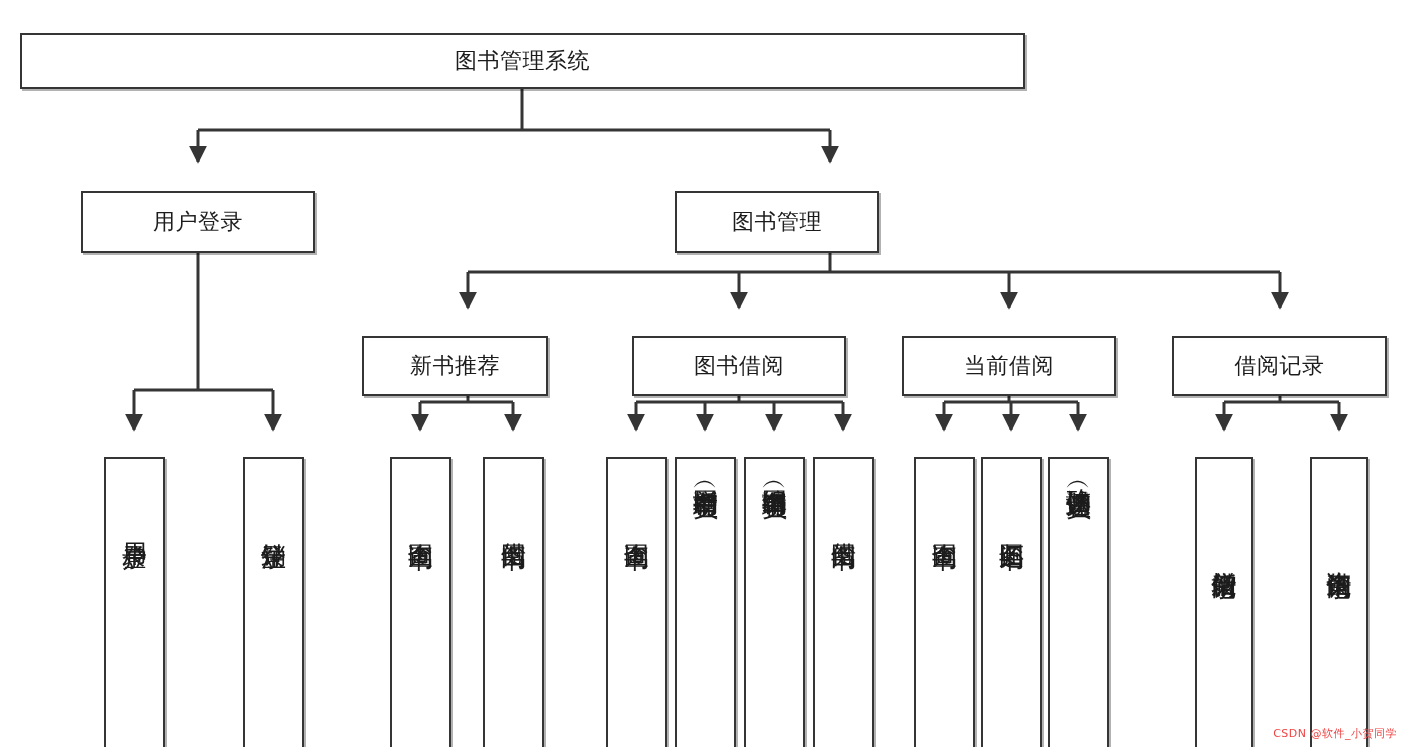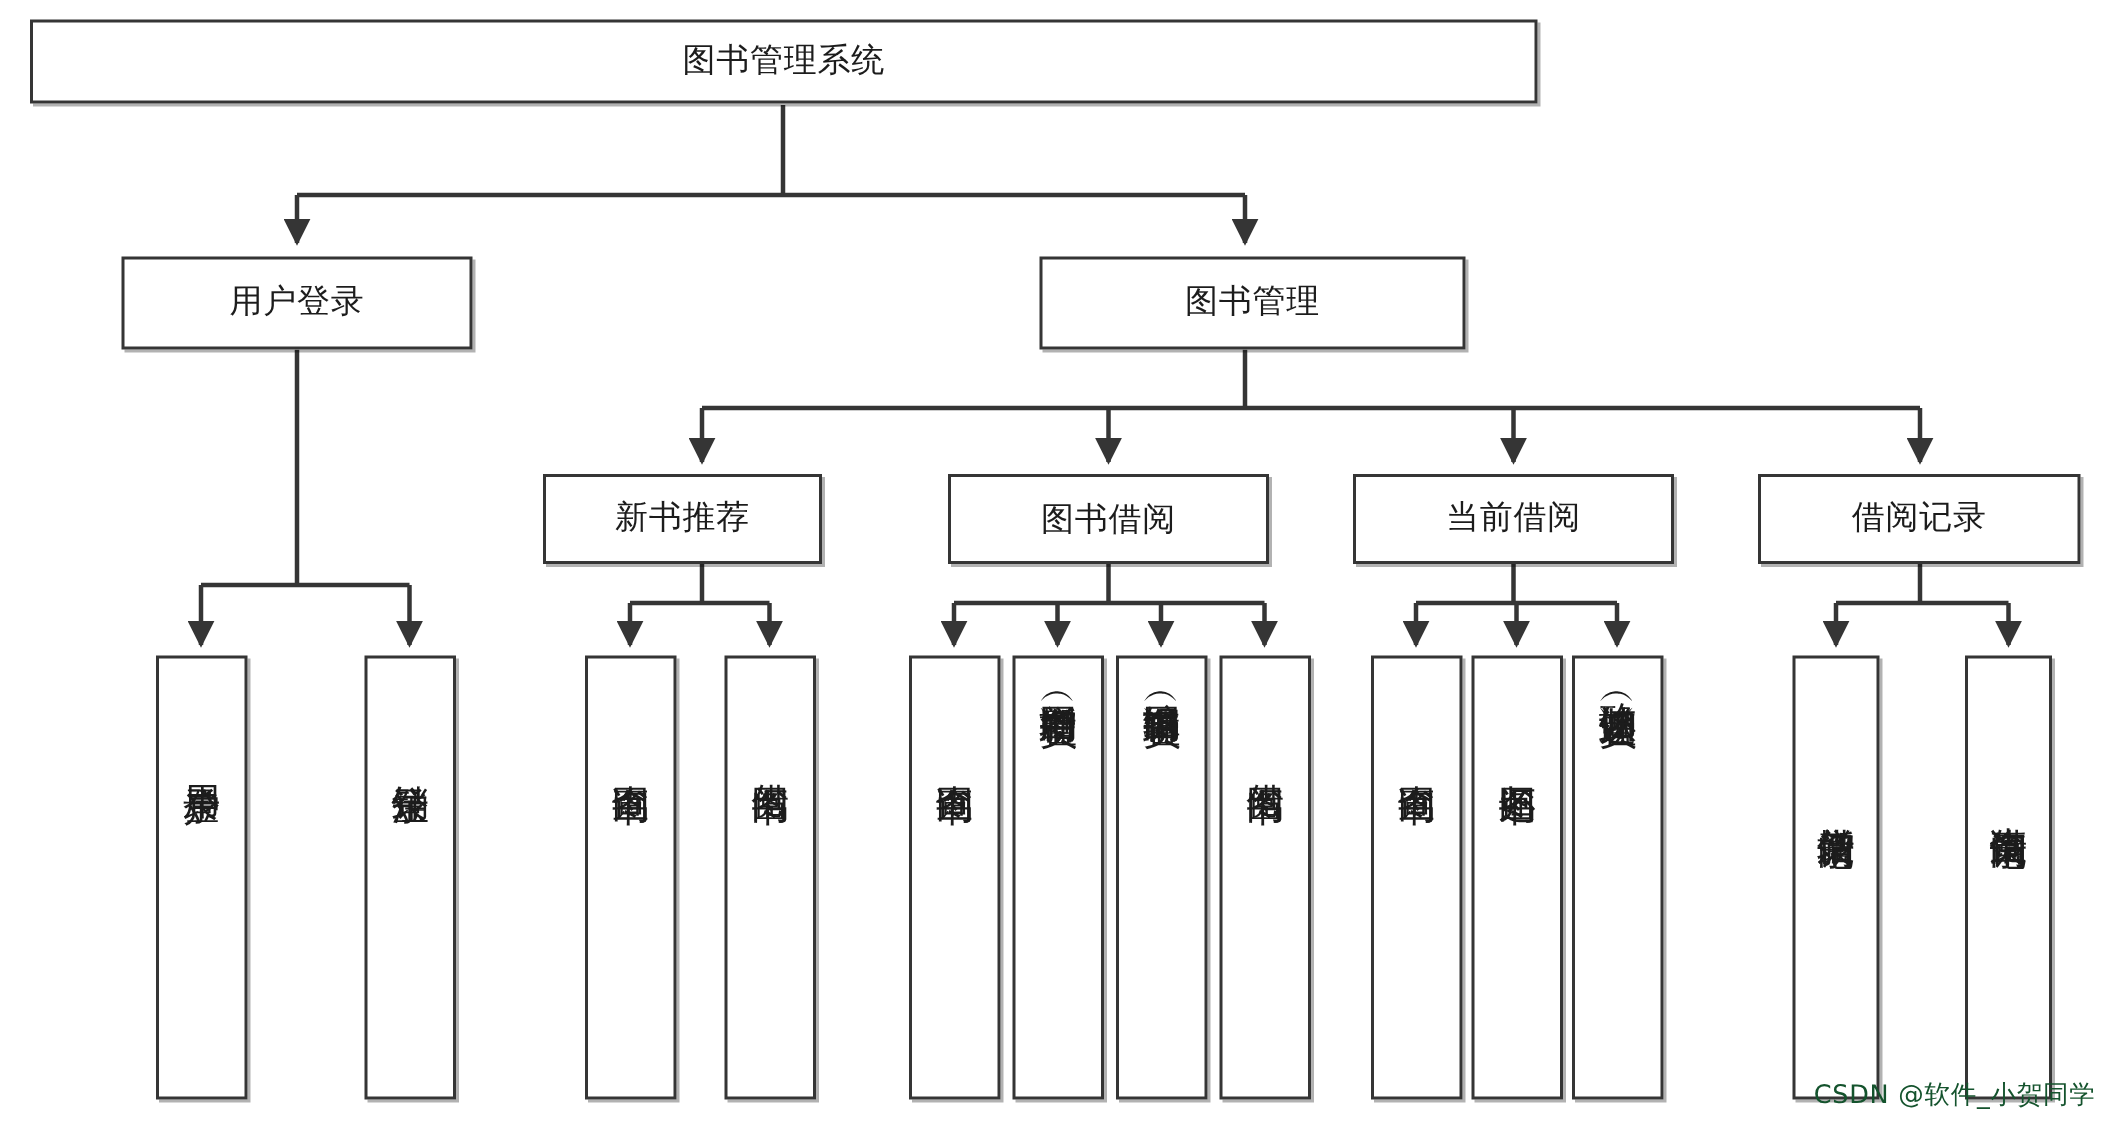--- a/index.html
+++ b/index.html
@@ -28,20 +28,21 @@
   .node {
     position: absolute;
     box-sizing: border-box;
     background: #ffffff;
     border: 2px solid #353535;
     box-shadow: 2px 2px 0 0 rgba(0,0,0,0.30);
     display: flex;
     align-items: center;
     justify-content: center;
     color: #1c1c1c;
+    margin-top: 20px;
   }
   .node.h .label {
     font-size: 22px;
     line-height: 1.1;
     letter-spacing: 0.5px;
     white-space: nowrap;
   }
   .node.v {
     align-items: flex-start;
     justify-content: center;
@@ -62,22 +63,22 @@
   .node.v.mid2 .label {
     padding-top: 86px;
   }
   .node.v.top .label {
     padding-top: 4px;
   }
   #watermark {
     position: absolute;
     right: 8px;
     bottom: 6px;
-    font-size: 17px;
-    color: #14532d;
+    font-size: 11px;
+    color: #ef4444;
     letter-spacing: 0.5px;
     white-space: nowrap;
     pointer-events: none;
   }
 </style>
 </head>
 <body>
 
 <div id="canvas">
 
@@ -131,21 +132,21 @@
     </g>
   </svg>
 
   <div class="node h" style="left:20px; top:13px; width:1005px; height:56px;">
     <span class="label">图书管理系统</span>
   </div>
 
   <div class="node h" style="left:81px; top:171px; width:234px; height:62px;">
     <span class="label">用户登录</span>
   </div>
-  <div class="node h" style="left:693px; top:171px; width:284px; height:62px;">
+  <div class="node h" style="left:675px; top:171px; width:204px; height:62px;">
     <span class="label">图书管理</span>
   </div>
 
   <div class="node h" style="left:362px; top:316px; width:186px; height:60px;">
     <span class="label">新书推荐</span>
   </div>
   <div class="node h" style="left:632px; top:316px; width:214px; height:60px;font-family:Liberation Serif, serif;">
     <span class="label">图书借阅</span>
   </div>
   <div class="node h" style="left:902px; top:316px; width:214px; height:60px;">

